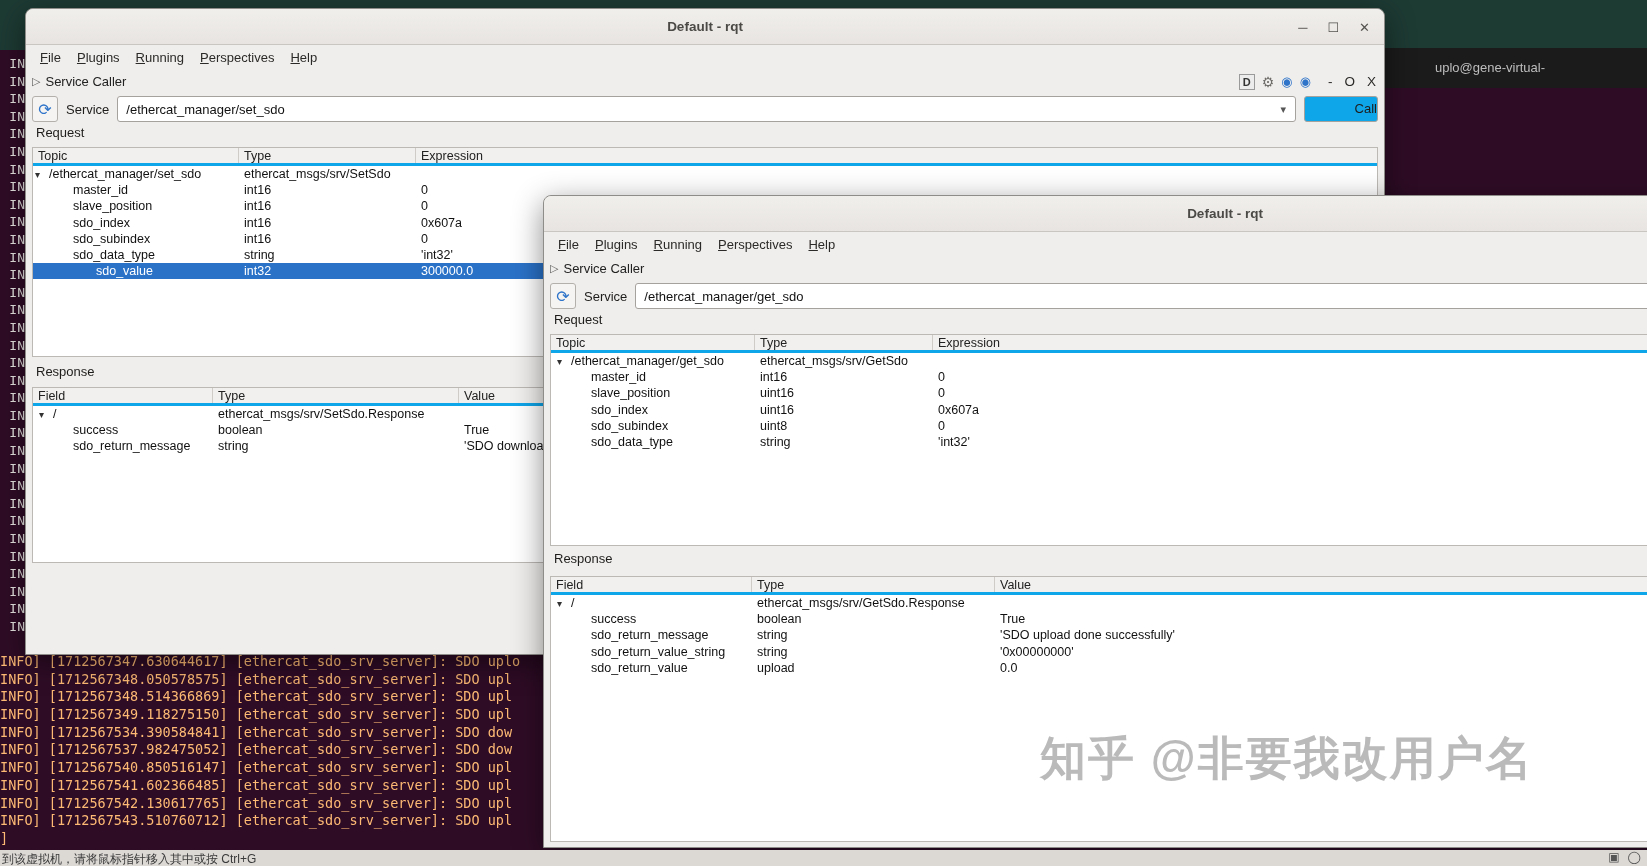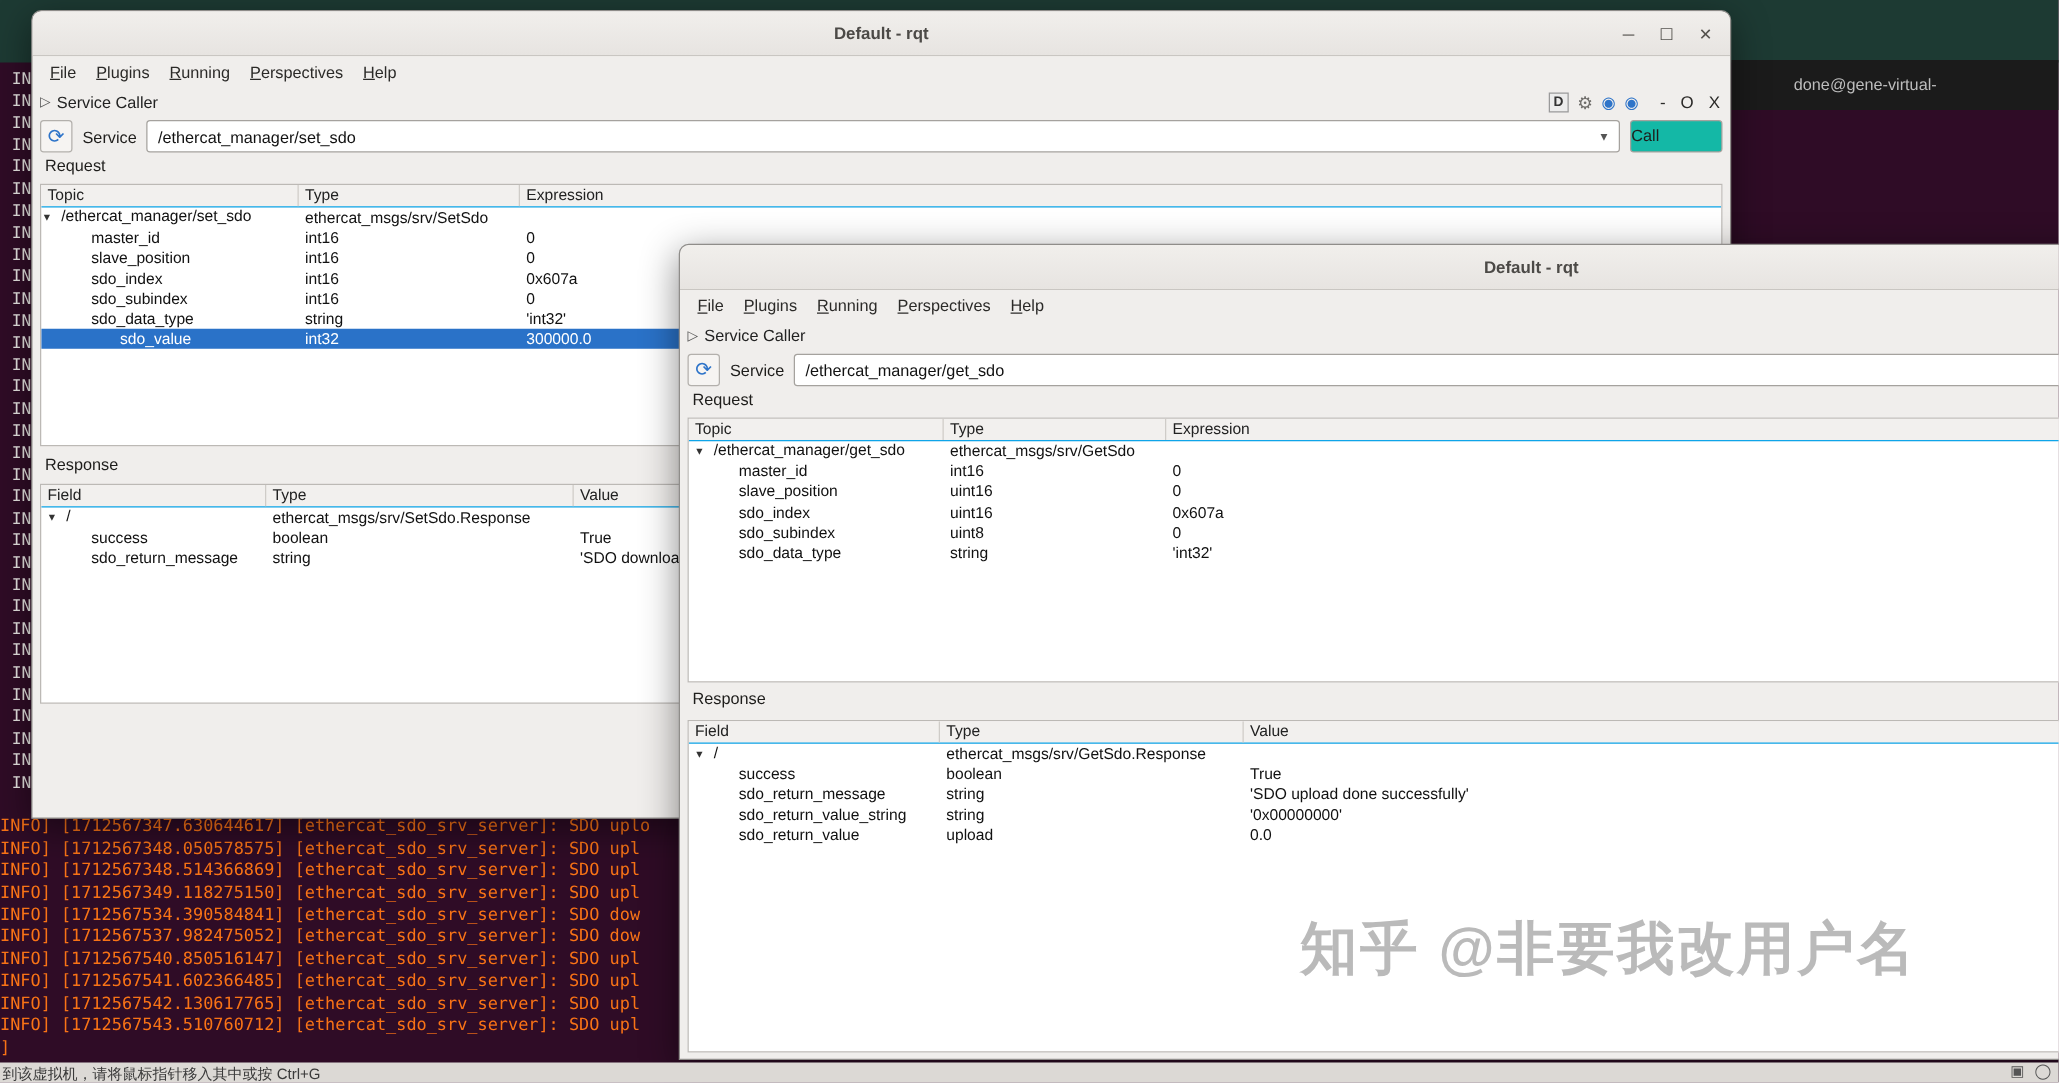--- a/index.html
+++ b/index.html
@@ -9,21 +9,21 @@
 
   
   .top-band { position: absolute; top: 0; left: 0; width: 100%; height: 50px; background: #1d3a33; }
   .term-titlebar { position: absolute; left: 1385px; top: 48px; width: 262px; height: 40px;
                    background: #1b1b1b; color: #bdbdbd; font-size: 13px; line-height: 40px;
                    padding-left: 50px; white-space: nowrap; overflow: hidden; }
   .left-strip { position: absolute; left: 0; top: 55px; width: 25px; overflow: hidden;
                 font-family: "DejaVu Sans Mono", monospace; font-size: 13px; color: #e8e6e3; text-align: right; }
   .strip-line { height: 17.6px; line-height: 17.6px; white-space: pre; }
   .term-log { position: absolute; left: 0; top: 653px; width: 620px;
-              font-family: "DejaVu Sans Mono", monospace; font-size: 13.5px; color: #f97316; }
+              font-family: "DejaVu Sans Mono", monospace; font-size: 13.5px; color: #fdba74; }
   .log-line { display: block; height: 17.7px; line-height: 17.7px; white-space: pre; }
 
   
   .window { position: absolute; background: #f0eeec; border: 1px solid #8f8d8a;
             border-radius: 8px 8px 0 0; box-shadow: 0 8px 30px rgba(0,0,0,0.45); }
   .win1 { left: 25px; top: 8px; width: 1360px; height: 647px; }
   .win2 { left: 543px; top: 195px; width: 1364px; height: 653px; }
 
   .titlebar { position: absolute; top: 0; left: 0; right: 0; height: 36px;
               background: linear-gradient(#f1efec, #e7e4e1); border-bottom: 1px solid #c9c6c2;
@@ -53,37 +53,37 @@
   .service-row { position: absolute; top: 86px; left: 6px; right: 6px; height: 28px;
                  display: flex; align-items: center; gap: 8px; }
   .refresh-btn { width: 26px; height: 26px; border: 1px solid #b3b0ac; background: #f6f4f2;
                  border-radius: 3px; display: flex; align-items: center; justify-content: center;
                  color: #2e74c9; font-size: 16px; flex: none; }
   .svc-label { font-size: 13px; color: #1e1d1b; flex: none; }
   .combo { flex: 1; height: 26px; background: #fff; border: 1px solid #a5a29e; border-radius: 3px;
            display: flex; align-items: center; padding: 0 8px; font-size: 13px; color: #111;
            position: relative; white-space: nowrap; overflow: hidden; }
   .combo-arrow { position: absolute; right: 9px; color: #555; font-size: 11px; }
-  .call-btn { width: 74px; height: 26px; border: 1px solid #a5a29e; background: #14b8a6;
-              border-radius: 3px; text-align: left; line-height: 24px; font-size: 13px;
+  .call-btn { width: 74px; height: 26px; border: 1px solid #a5a29e; background: #0ea5e9;
+              border-radius: 3px; text-align: right; line-height: 24px; font-size: 13px;
               color: #1e1d1b; flex: none; }
 
   .sec-label { position: absolute; left: 10px; font-size: 13px; color: #1e1d1b; }
   .req-label { top: 116px; }
   .resp-label { top: 355px; }
 
   .table { position: absolute; left: 6px; right: 6px; background: #fff;
            border: 1px solid #bcb9b5; overflow: hidden; }
   .t-req { top: 138px; }
   .win1 .t-req { height: 210px; }
   .win2 .t-req { height: 212px; }
   .win1 .t-resp { top: 378px; height: 176px; }
   .win2 .t-resp { top: 380px; height: 266px; }
 
-  .thead { display: flex; height: 18px; background: #f2f0ee; border-bottom: 1px solid #0ea5e9; }
+  .thead { display: flex; height: 18px; background: #f2f0ee; border-bottom: 3px solid #0ea5e9; }
   .th { font-size: 12.5px; line-height: 17px; padding-left: 5px; color: #222;
         border-right: 1px solid #cfccc8; white-space: nowrap; overflow: hidden; }
   .th:last-child { border-right: none; flex: 1; }
 
   .trow { display: flex; height: 16.2px; align-items: center; font-size: 12.5px; color: #111; }
   .trow.selected { background: #2a72c8; color: #fff; }
   .tcell { white-space: nowrap; overflow: hidden; line-height: 16.2px; }
   .c1 { padding-left: 5px; }
   .c2 { padding-left: 5px; flex: 1; overflow: visible; }
   .tree-exp { display: inline-block; width: 14px; font-size: 10px; color: #333; }
@@ -107,21 +107,21 @@
   .tray { position: absolute; right: 6px; top: 0; display: flex; gap: 8px;
           font-size: 12px; color: #555; }
 </style>
 </head>
 <body>
 
 <div class="screen">
 
   <div class="top-band"></div>
   <div class="term-titlebar">
-    <span>done@gene-virtual-</span>
+    <span>uplo@gene-virtual-</span>
   </div>
   <div class="left-strip">
       <div class="strip-line">IN</div>
       <div class="strip-line">IN</div>
       <div class="strip-line">IN</div>
       <div class="strip-line">IN</div>
       <div class="strip-line">IN</div>
       <div class="strip-line">IN</div>
       <div class="strip-line">IN</div>
       <div class="strip-line">IN</div>

